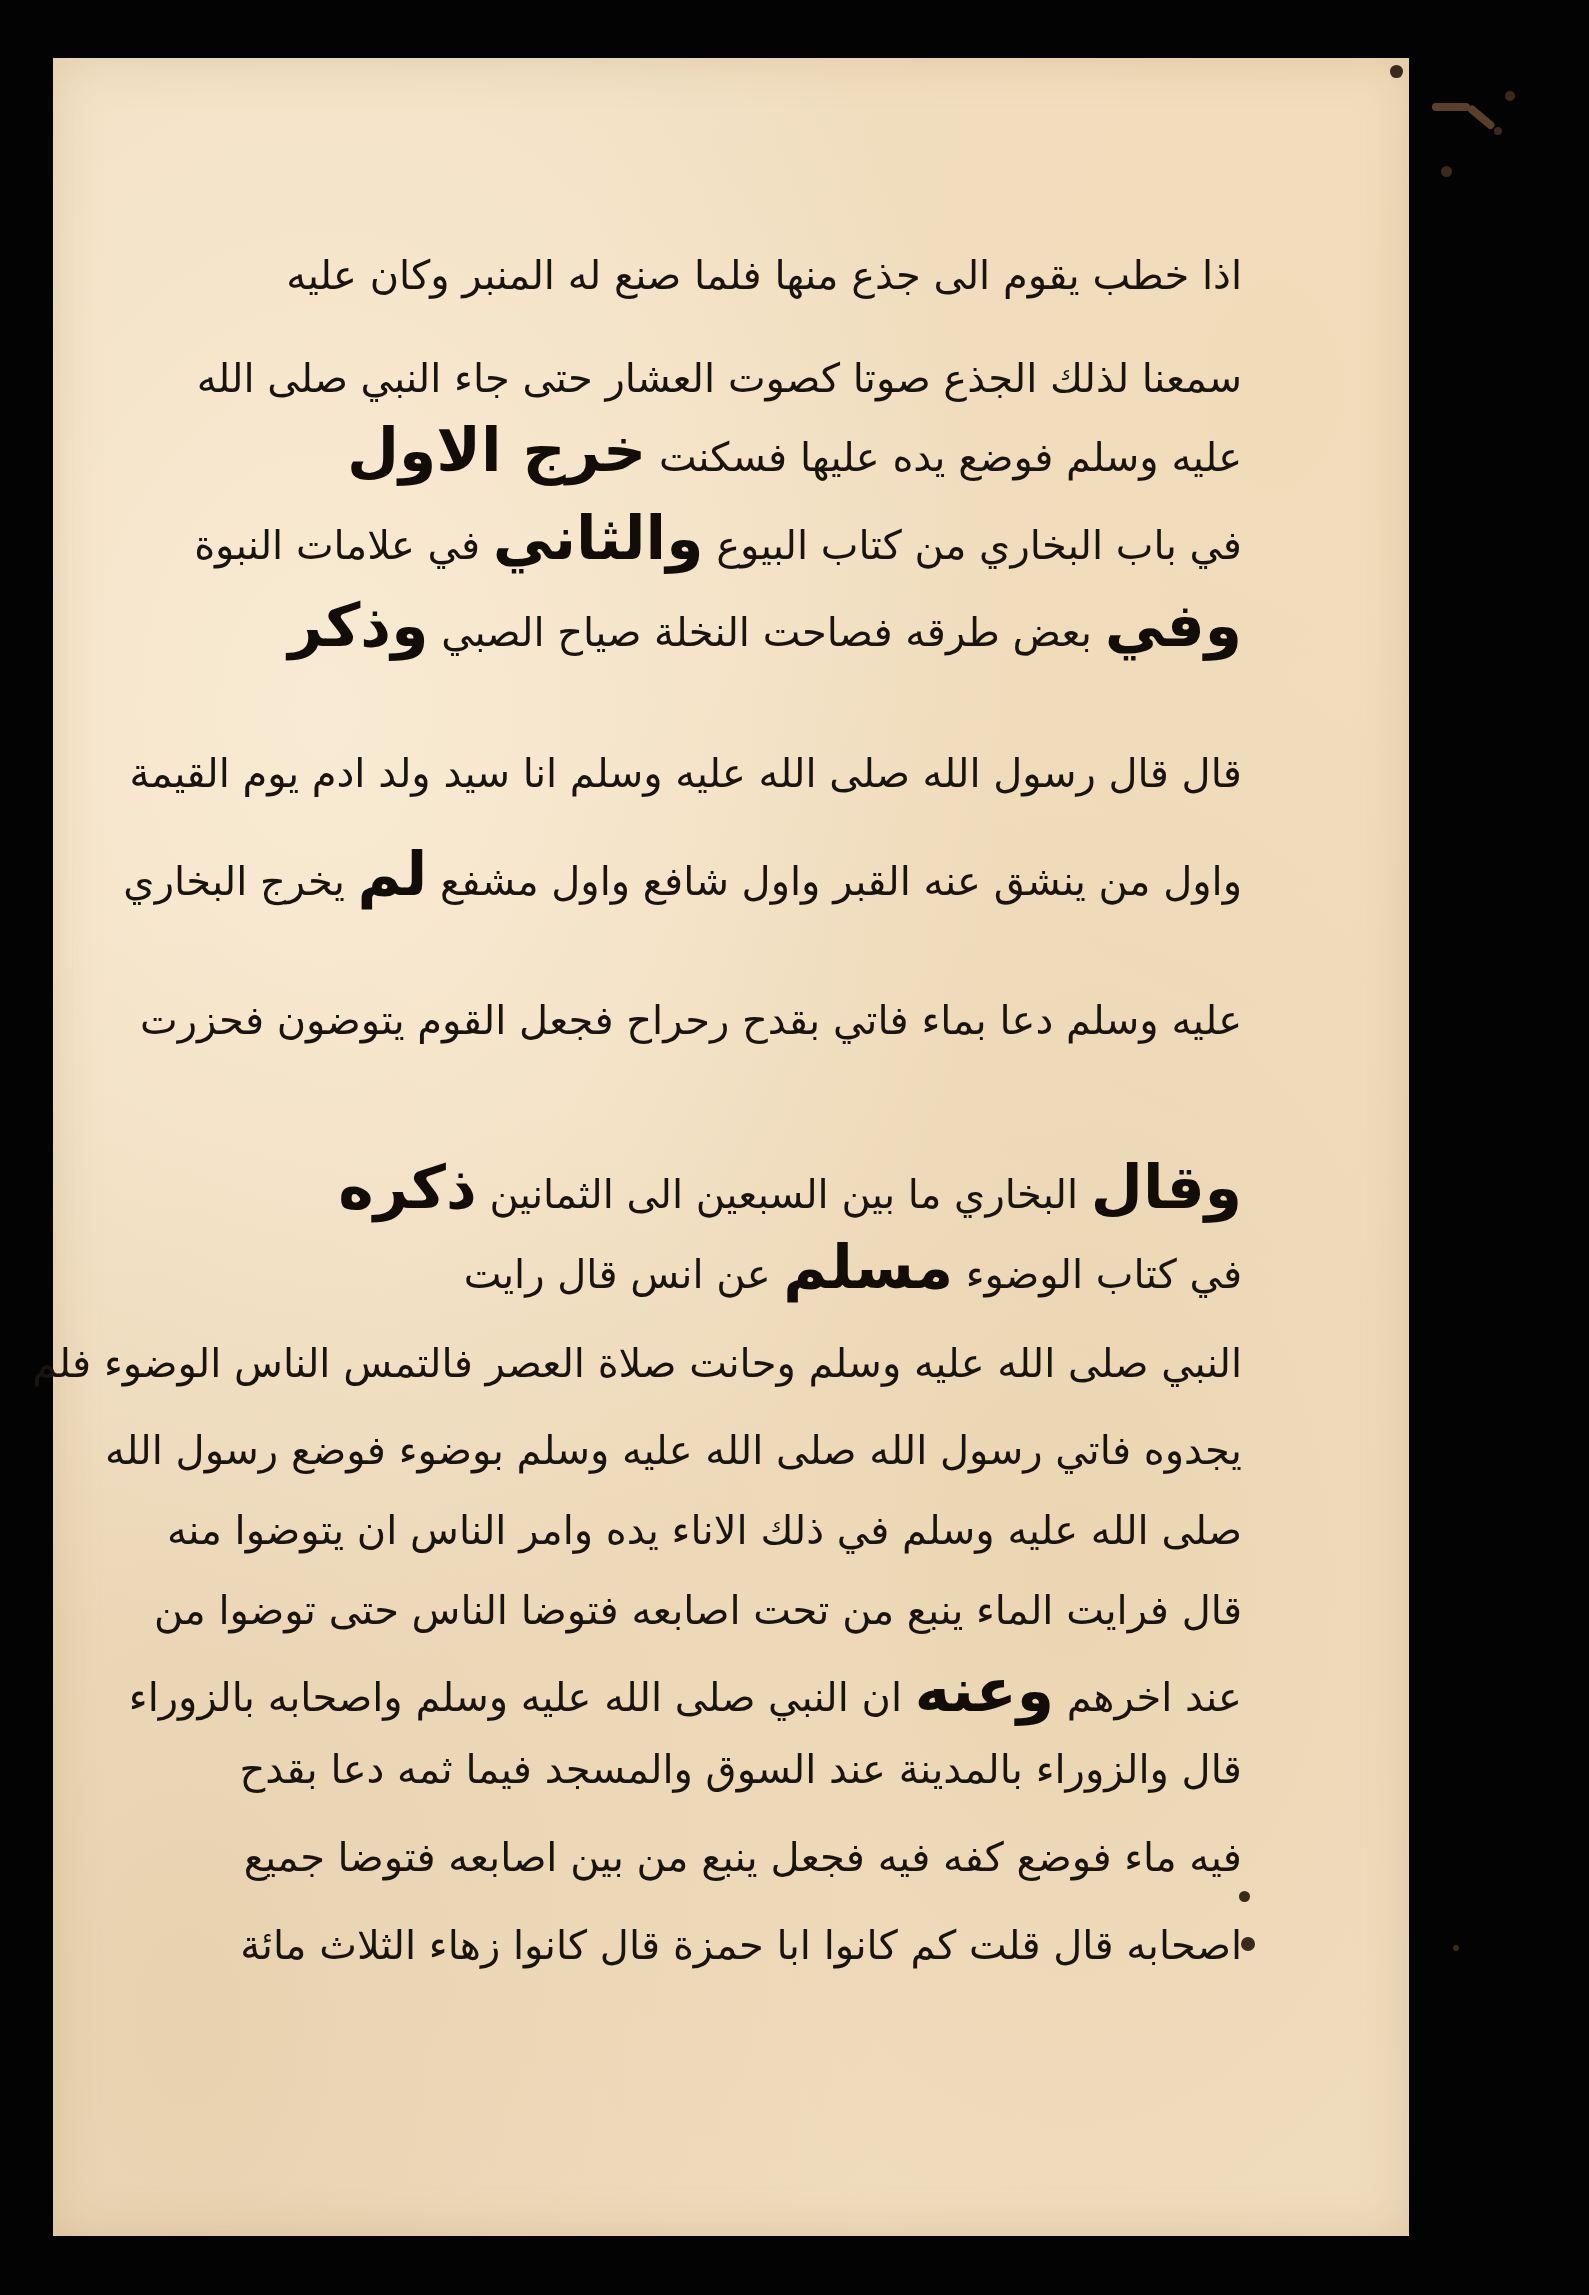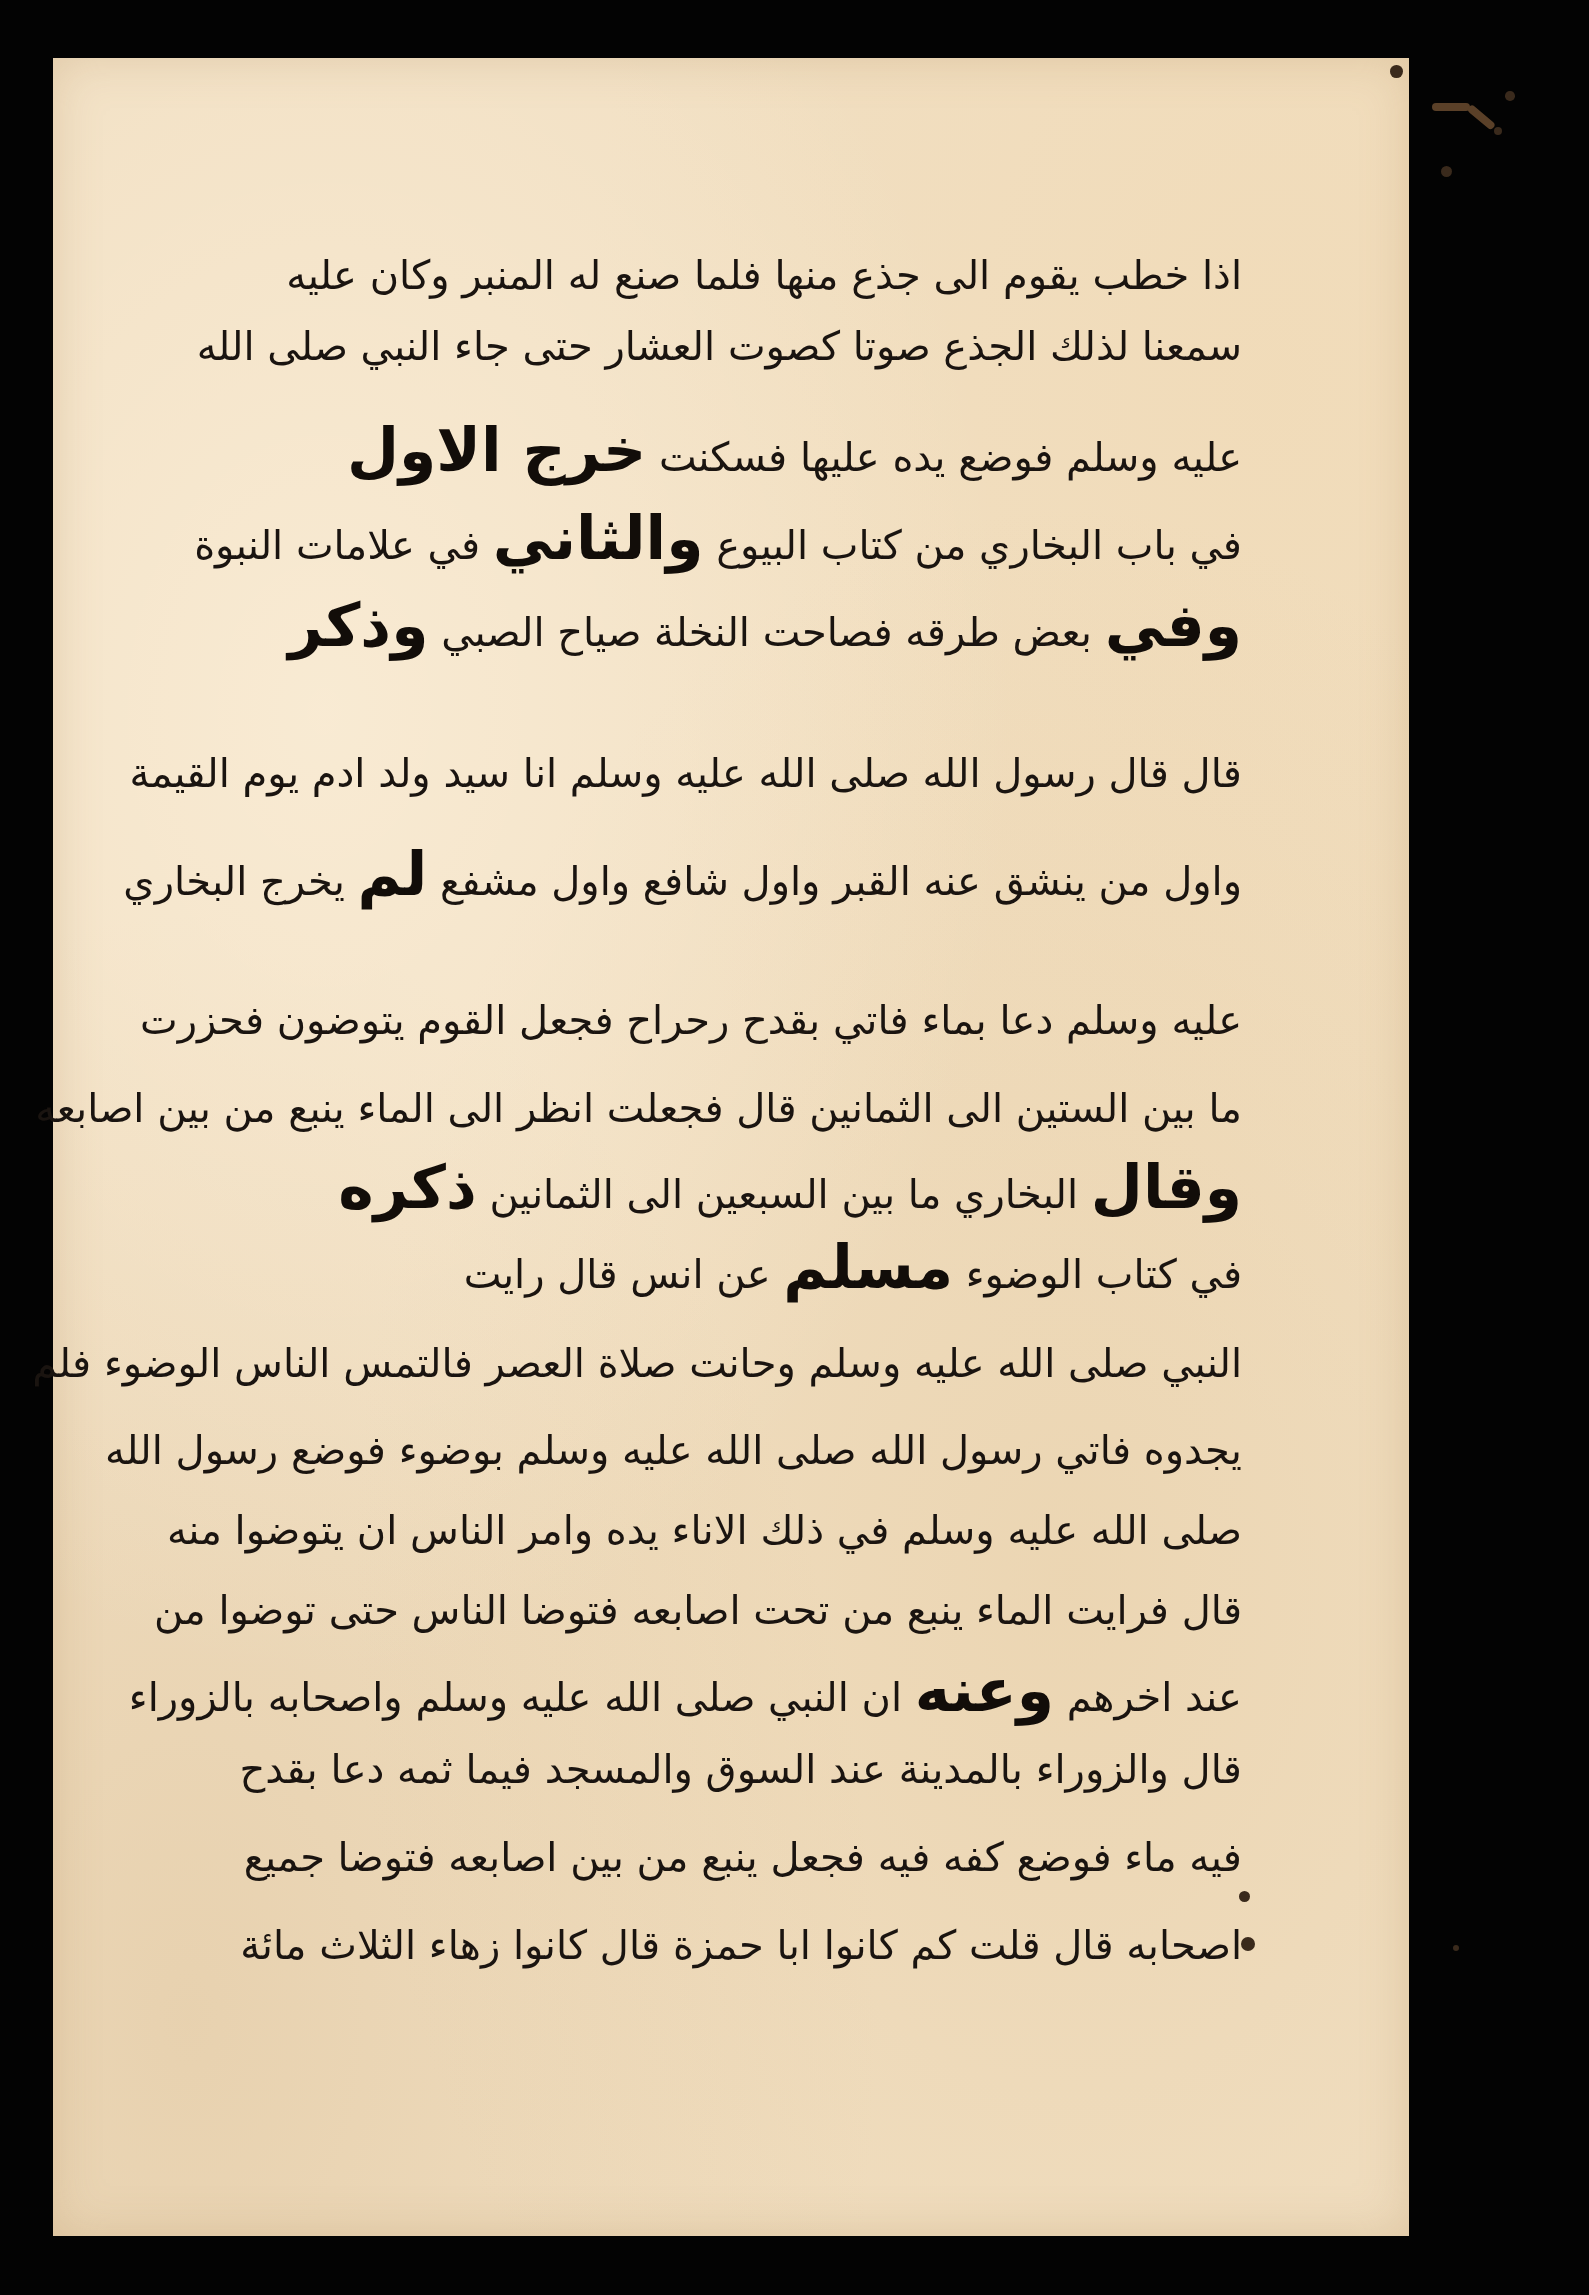--- a/index.html
+++ b/index.html
@@ -28,28 +28,27 @@
   .hole {
     position:absolute; height:8px; background:#5a4028; border-radius:4.8px;
     transform-origin:left center;
   }
 </style>
 </head>
 <body>
 
 <div class="page" id="page">
     <div class="line" style="top: 217px;"><span class="w">اذا خطب يقوم الى جذع منها فلما صنع له المنبر وكان عليه</span></div>
-    <div class="line" style="top: 288px; text-align: center;"><span class="w">سمعنا لذلك الجذع صوتا كصوت العشار حتى جاء النبي صلى الله</span></div>
+    <div class="line" style="top: 320px; text-align: center;"><span class="w">سمعنا لذلك الجذع صوتا كصوت العشار حتى جاء النبي صلى الله</span></div>
     <div class="line" style="top: 392px;"><span class="w">عليه وسلم فوضع يده عليها فسكنت </span><span class="w big">خرج الاول</span></div>
     <div class="line" style="top: 480px; text-align: center;"><span class="w">في باب البخاري من كتاب البيوع </span><span class="w big">والثاني</span><span class="w"> في علامات النبوة</span></div>
     <div class="line" style="top: 567px;"><span class="w big">وفي</span><span class="w"> بعض طرقه فصاحت النخلة صياح الصبي </span><span class="w big">وذكر</span></div>
     <div class="line" style="top: 715px;"><span class="w">قال قال رسول الله صلى الله عليه وسلم انا سيد ولد ادم يوم القيمة</span></div>
     <div class="line" style="top: 795px; margin-top: 21px;"><span class="w">واول من ينشق عنه القبر واول شافع واول مشفع </span><span class="w big">لم</span><span class="w"> يخرج البخاري</span></div>
     <div class="line" style="top: 962px;"><span class="w">عليه وسلم دعا بماء فاتي بقدح رحراح فجعل القوم يتوضون فحزرت</span></div>
-    <div class="line" style="top: 1050px;"><span class="w">ما بين الستين الى الثمانين قال فجعلت انظر الى الماء ينبع من بين اصابعه</span></div>
     <div class="line" style="top: 1129px;"><span class="w big">وقال</span><span class="w"> البخاري ما بين السبعين الى الثمانين </span><span class="w big">ذكره</span></div>
     <div class="line" style="top: 1209px;"><span class="w">في كتاب الوضوء </span><span class="w big">مسلم</span><span class="w"> عن انس قال رايت</span></div>
     <div class="line" style="top: 1305px;"><span class="w">النبي صلى الله عليه وسلم وحانت صلاة العصر فالتمس الناس الوضوء فلم</span></div>
     <div class="line" style="top: 1392px;"><span class="w">يجدوه فاتي رسول الله صلى الله عليه وسلم بوضوء فوضع رسول الله</span></div>
     <div class="line" style="top: 1472px;"><span class="w">صلى الله عليه وسلم في ذلك الاناء يده وامر الناس ان يتوضوا منه</span></div>
     <div class="line" style="top: 1552px; margin-left: 42px;"><span class="w">قال فرايت الماء ينبع من تحت اصابعه فتوضا الناس حتى توضوا من</span></div>
     <div class="line" style="top: 1632px;"><span class="w">عند اخرهم </span><span class="w big">وعنه</span><span class="w"> ان النبي صلى الله عليه وسلم واصحابه بالزوراء</span></div>
     <div class="line" style="top: 1711px;"><span class="w">قال والزوراء بالمدينة عند السوق والمسجد فيما ثمه دعا بقدح</span></div>
     <div class="line" style="top: 1799px;"><span class="w">فيه ماء فوضع كفه فيه فجعل ينبع من بين اصابعه فتوضا جميع</span></div>
     <div class="line" style="top: 1887px;"><span class="w">اصحابه قال قلت كم كانوا ابا حمزة قال كانوا زهاء الثلاث مائة</span></div>

